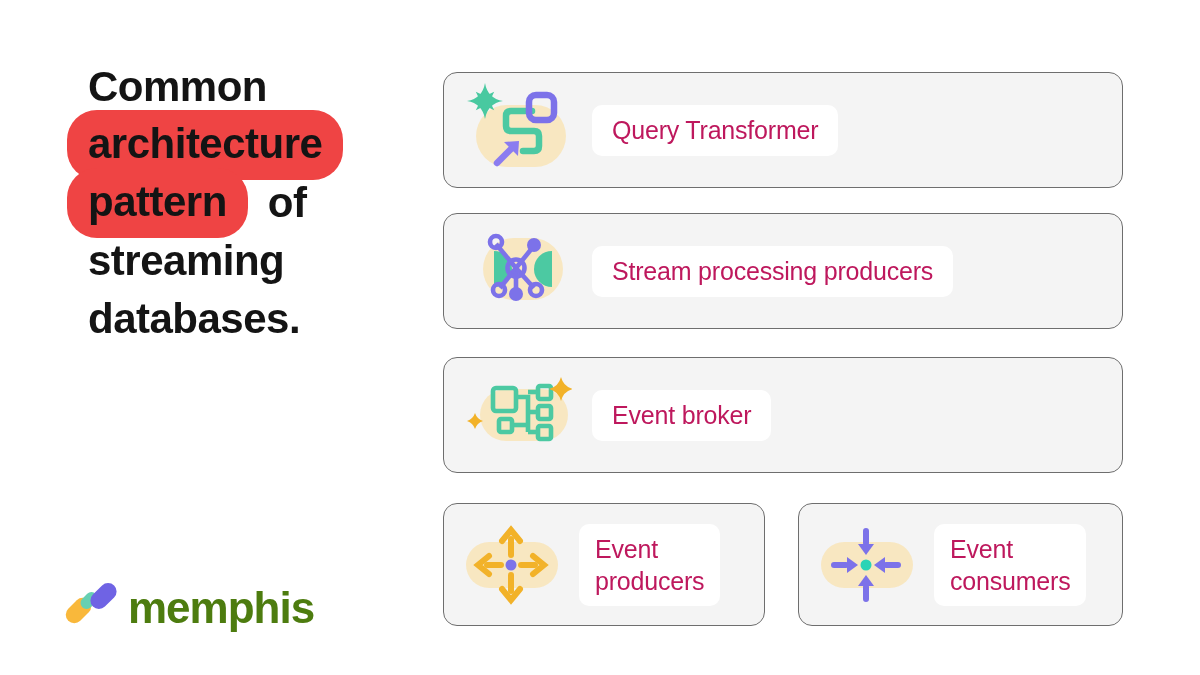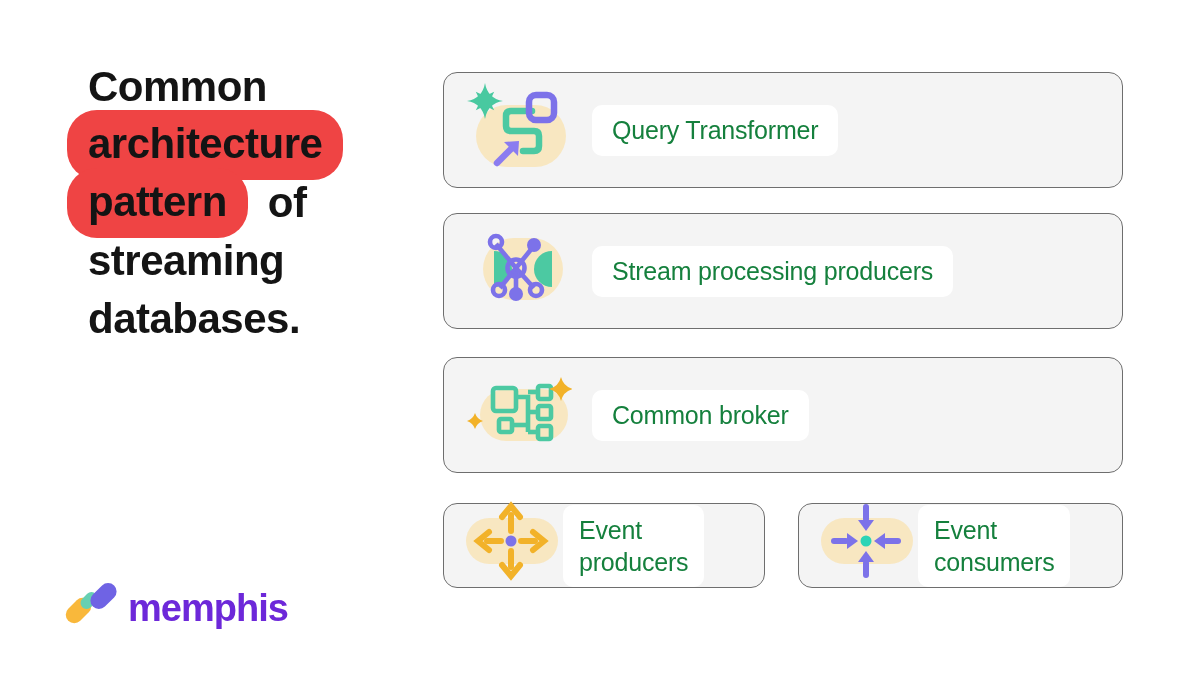--- a/index.html
+++ b/index.html
@@ -29,44 +29,44 @@
   
   .card{
     position:absolute;
     background:#F4F4F4;
     border:1.5px solid #6E6E6E;
     border-radius:14px;
     display:flex;align-items:center;
     box-sizing:border-box;
   }
   .card.wide{left:443px;width:680px;height:116px;padding-left:16px;gap:20px;}
-  .card.small{top:503px;height:85px;padding-left:15px;align-items:flex-end;}
+  .card.small{top:503px;height:123px;padding-left:15px;gap:16px;}
   #card-producers{left:443px;width:322px;}
   #card-consumers{left:798px;width:325px;}
 
   .icon-wrap{flex:0 0 auto;display:flex;align-items:center;justify-content:center;}
 
   .label-pill{
     background:#FFFFFF;
     border-radius:10px;
     padding:11px 20px;
     font-size:25px;font-weight:500;letter-spacing:-0.2px;
-    color:#15803d;
+    color:#be185d;
     white-space:nowrap;
   }
   .label-pill.two-line{
     white-space:normal;
     width:min-content;
     line-height:32px;
     padding:9px 16px;
   }
 
   
   .logo{position:absolute;left:62px;top:578px;display:flex;align-items:center;gap:10px;}
-  .logo-text{font-size:38px;font-weight:700;letter-spacing:-1px;color:#6d28d9;margin-top:4px;}
+  .logo-text{font-size:44px;font-weight:700;letter-spacing:-1px;color:#4d7c0f;margin-top:4px;}
 </style>
 </head>
 <body>
 
 <div class="stage">
 
   <div class="title">
     <div class="line">
       <span>Common</span>
     </div>
@@ -151,21 +151,21 @@
           <rect x="78" y="58" width="13" height="13" rx="2"></rect>
           <rect x="39" y="51" width="13" height="13" rx="2"></rect>
         </g>
 
         <g fill="#F2B229">
           <path d="M0,-12 Q2.4,-2.4 12,0 Q2.4,2.4 0,12 Q-2.4,2.4 -12,0 Q-2.4,-2.4 0,-12 Z" transform="translate(101,21)"></path>
           <path d="M0,-8 Q2,-2 8,0 Q2,2 0,8 Q-2,2 -8,0 Q-2,-2 0,-8 Z" transform="translate(15,53)"></path>
         </g>
       </svg>
     </span>
-    <span class="label-pill">Common broker</span>
+    <span class="label-pill">Event broker</span>
   </div>
 
   <div class="card small" id="card-producers">
     <span class="icon-wrap">
       <svg width="104" height="92" viewBox="0 0 104 92">
         <rect x="7" y="23" width="92" height="46" rx="23" fill="#F8E7C1"></rect>
         <g stroke="#F2B229" stroke-width="6" stroke-linecap="round" fill="none">
           <line x1="52" y1="36" x2="52" y2="20"></line>
           <path d="M43,22 L52,11 L61,22"></path>
           <line x1="52" y1="56" x2="52" y2="72"></line>

